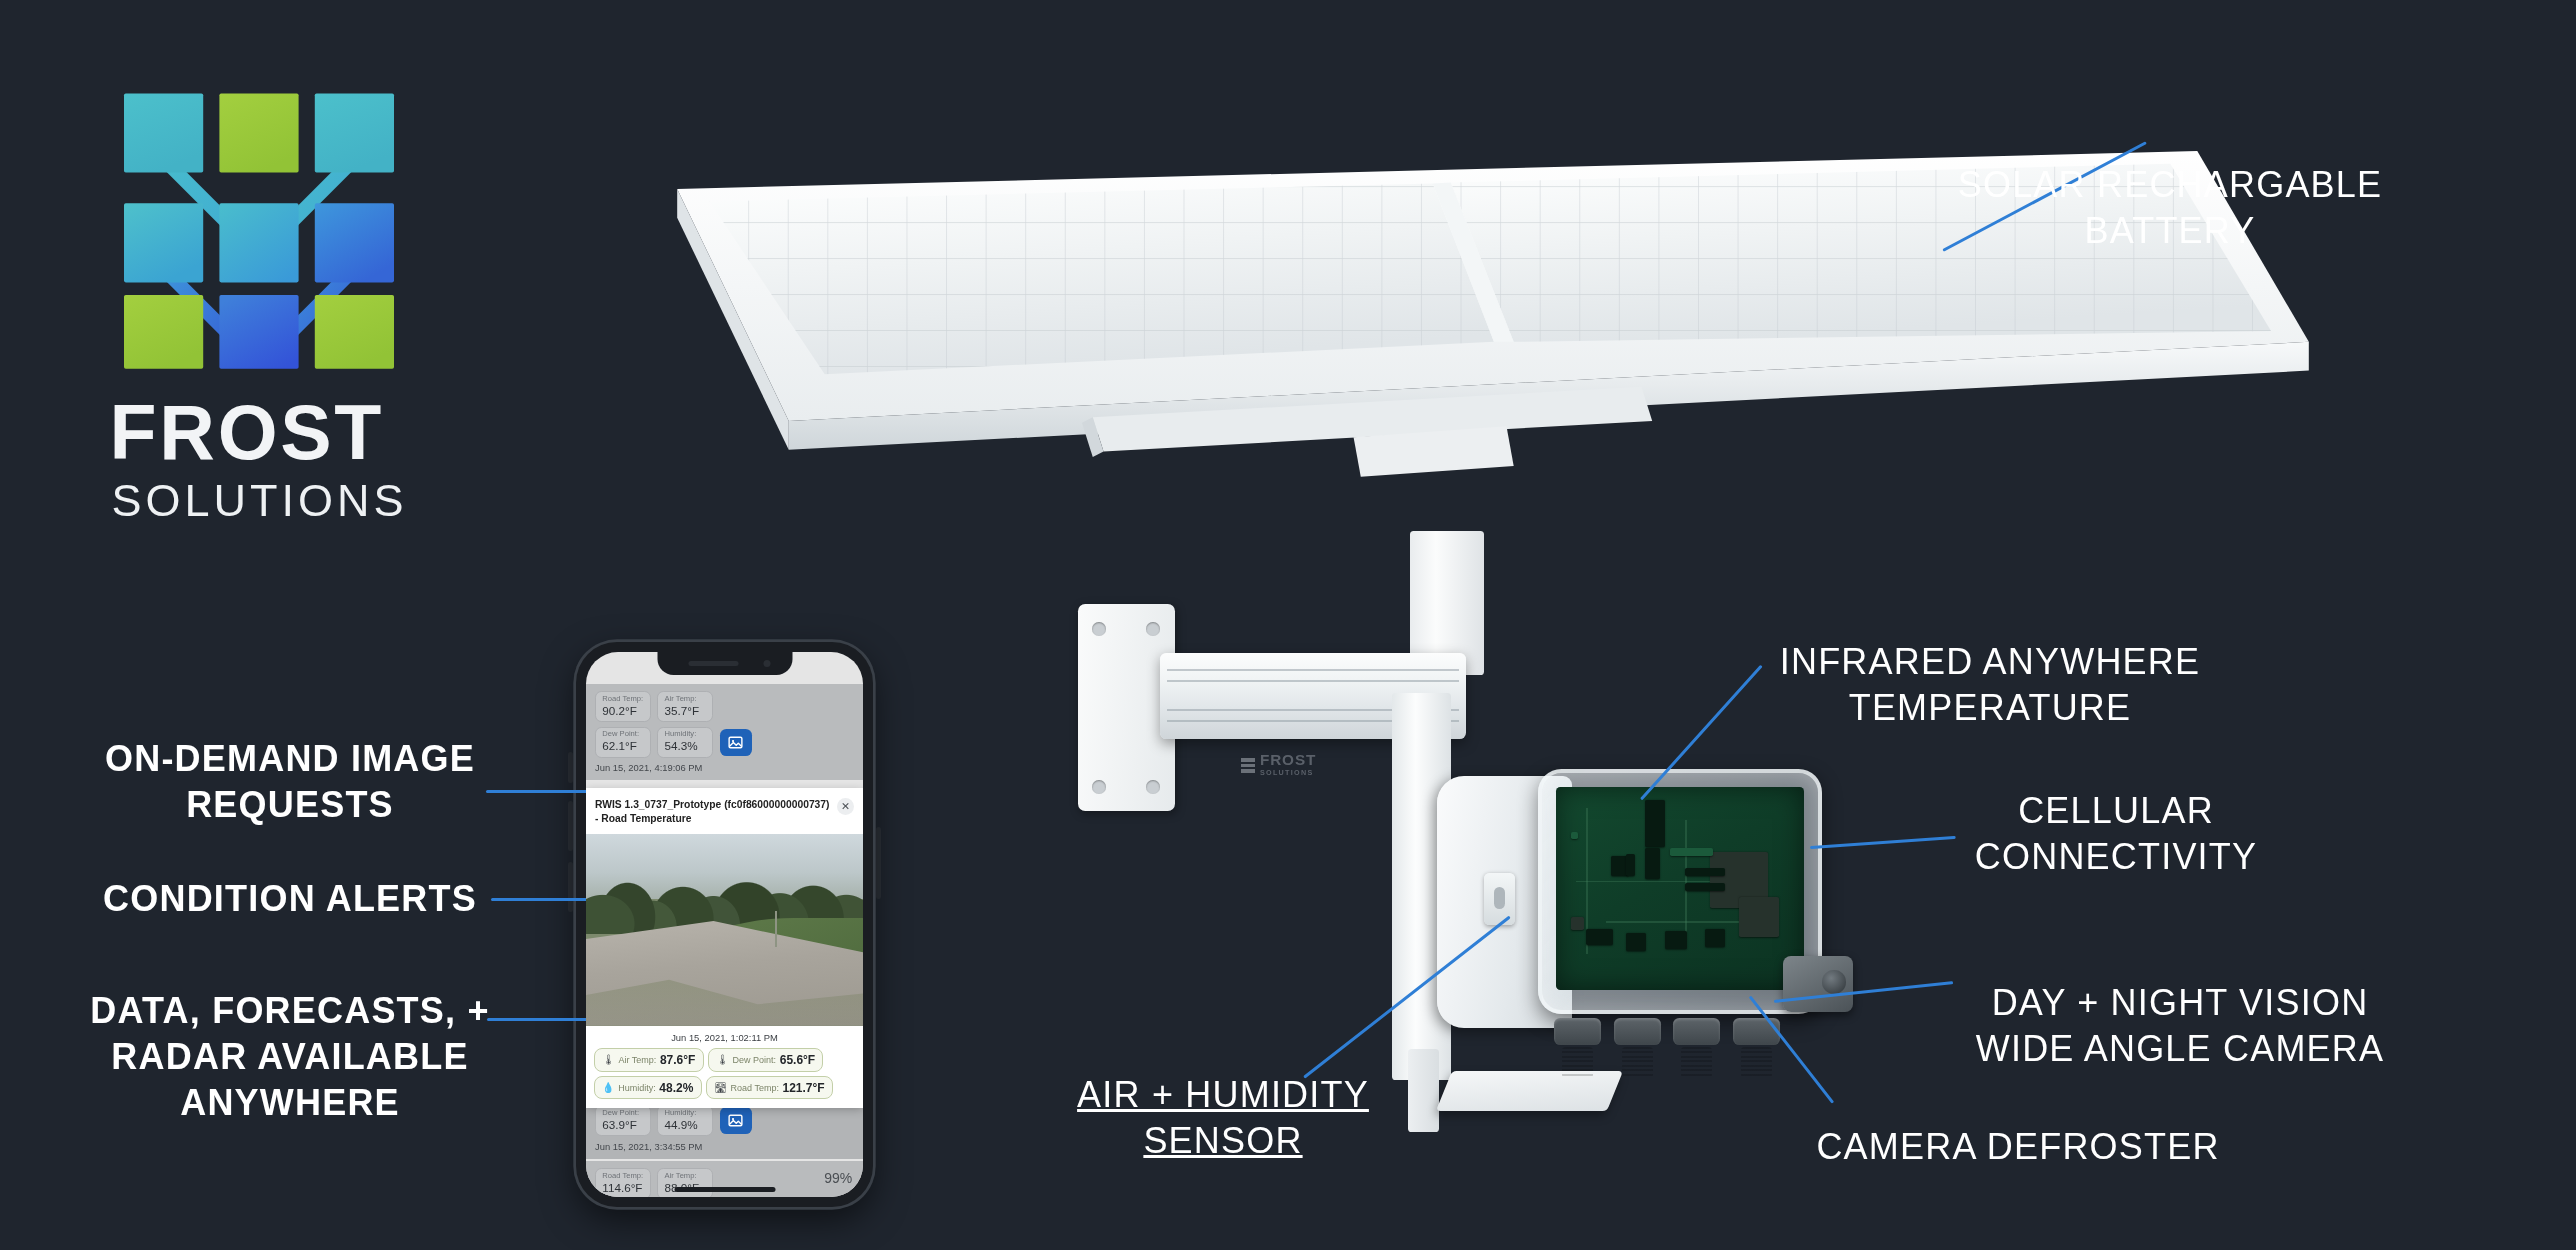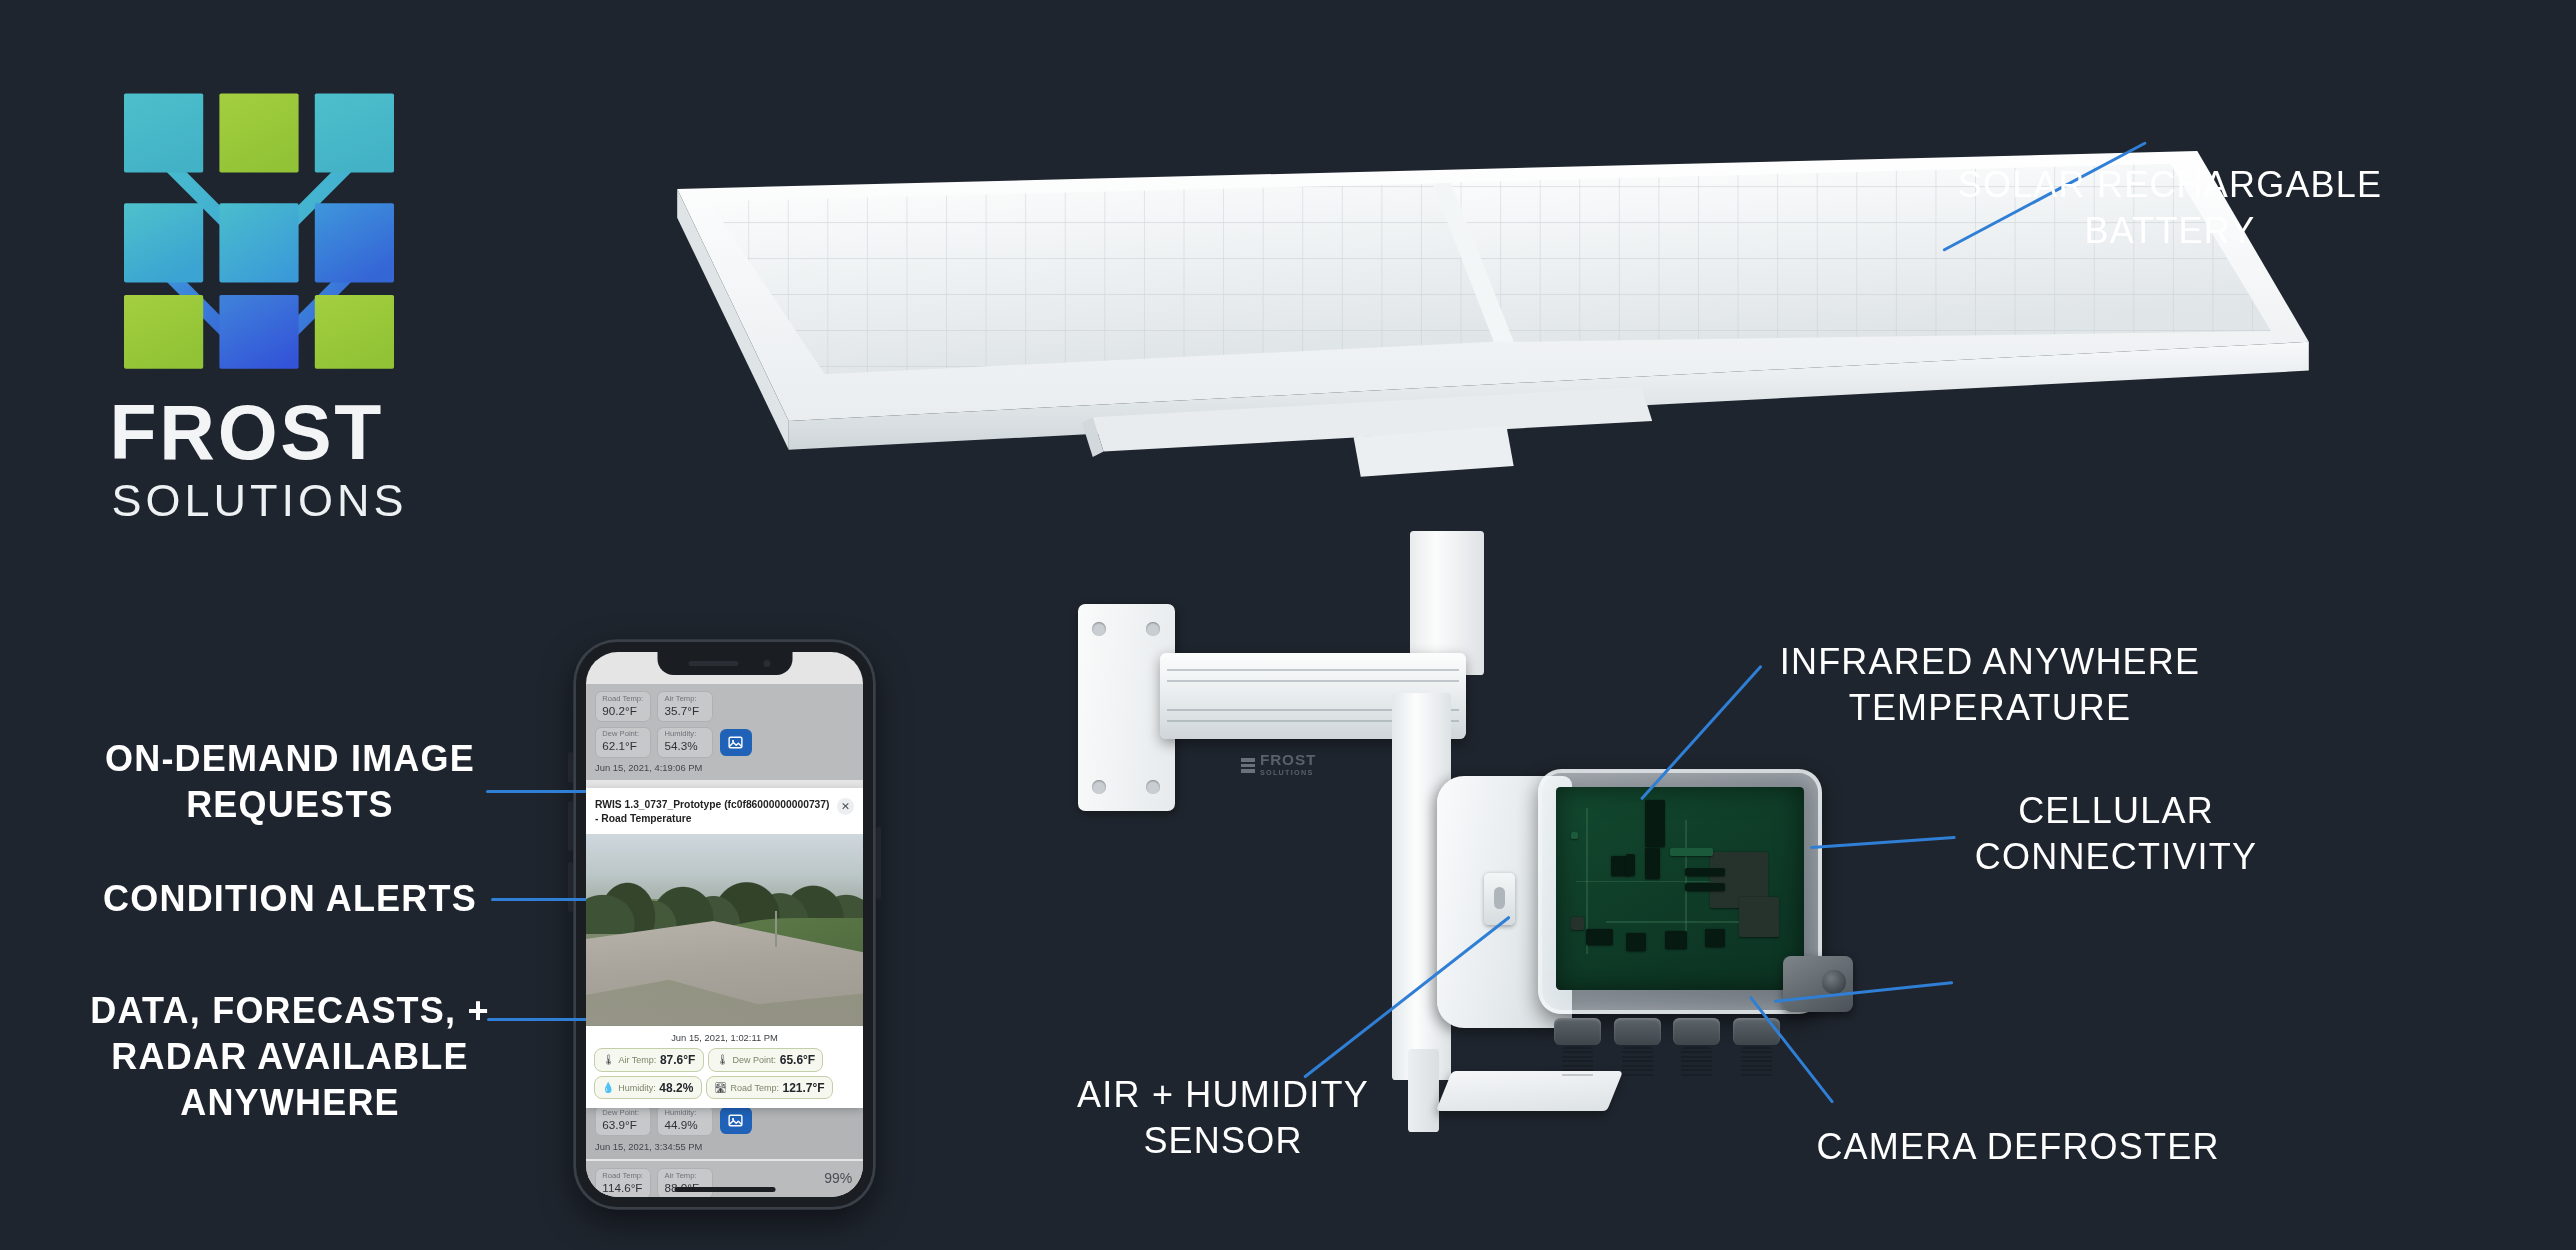--- a/index.html
+++ b/index.html
@@ -573,24 +573,26 @@
 
   <div class="callout" style="left:1936px; top:162px; width:468px;">SOLAR RECHARGABLE
 BATTERY</div>
 
   <div class="callout" style="left:1756px; top:639px; width:468px;">INFRARED ANYWHERE
 TEMPERATURE</div>
 
   <div class="callout" style="left:1936px; top:788px; width:360px;">CELLULAR
 CONNECTIVITY</div>
 
+  <div class="callout" style="left:1946px; top:980px; width:468px;">DAY + NIGHT VISION
+WIDE ANGLE CAMERA</div>
 
   <div class="callout" style="left:1793px; top:1124px; width:450px;">CAMERA DEFROSTER</div>
 
-  <div class="callout" style="left:1043px; top:1072px; width:360px;">AIR + HUMIDITY
+  <div class="callout" style="left:1043px; top:1072px; width:360px;text-decoration:underline;">AIR + HUMIDITY
 SENSOR</div>
 
   <div class="callout left" style="left:65px; top:736px; width:450px;">ON-DEMAND IMAGE
 REQUESTS</div>
 
   <div class="callout left" style="left:65px; top:876px; width:450px;">CONDITION ALERTS</div>
 
   <div class="callout left" style="left:65px; top:988px; width:450px;">DATA, FORECASTS, +
 RADAR AVAILABLE
 ANYWHERE</div>

